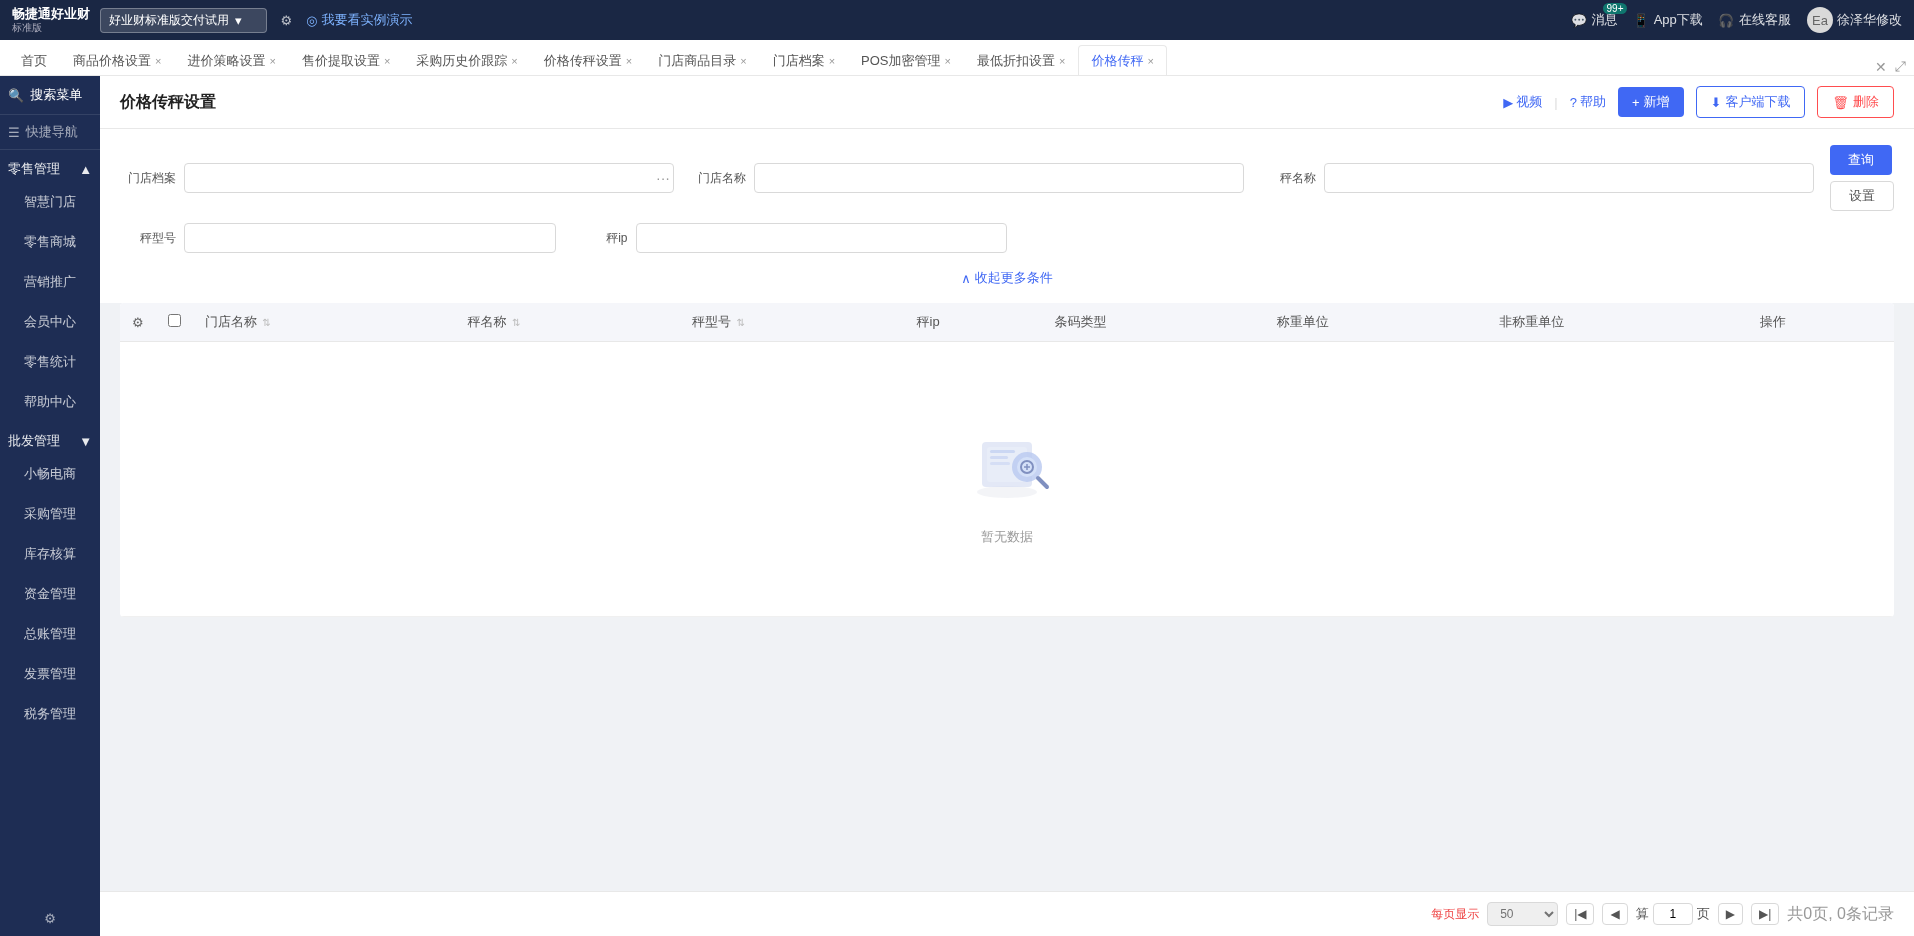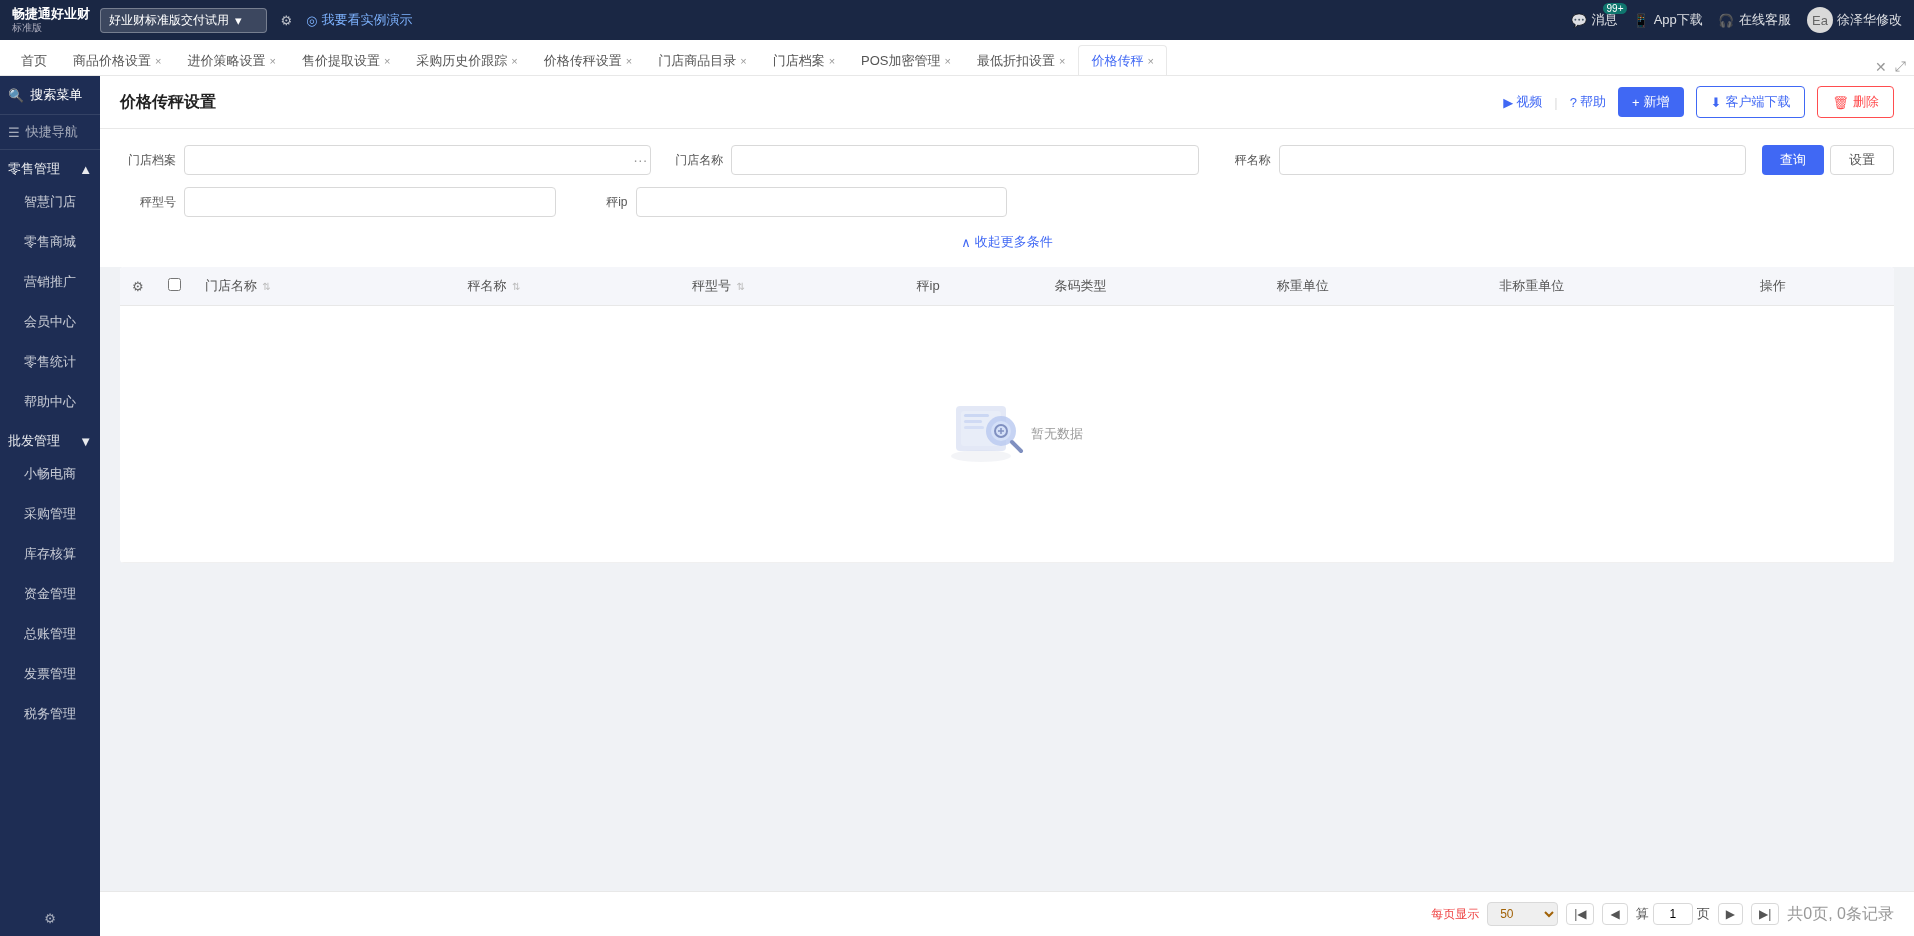--- a/index.html
+++ b/index.html
@@ -261,21 +261,21 @@
       border-bottom: 1px solid #f0f0f0;
       font-size: 12px;
       color: #333;
     }
     .table-settings-icon { color: #666; cursor: pointer; }
     .sort-icon { color: #bbb; font-size: 10px; margin-left: 2px; }
 
     
     .empty-state {
       display: flex;
-      flex-direction: row;
+      flex-direction: column;
       align-items: center;
       justify-content: center;
       padding: 60px 20px;
     }
     .empty-icon {
       width: 100px;
       height: 100px;
       margin-bottom: 16px;
     }
     .empty-text { color: #999; font-size: 13px; }
@@ -290,21 +290,21 @@
       gap: 8px;
       border-top: 1px solid #e8e8e8;
       flex-shrink: 0;
     }
     .pagination-label { color: #ef4444; font-size: 12px; }
     .page-size-select {
       border: 1px solid #d9d9d9;
       border-radius: 4px;
       padding: 3px 20px 3px 8px;
       font-size: 12px;
-      color: #a16207;
+      color: #737373;
       cursor: pointer;
     }
     .page-nav-btn {
       border: 1px solid #d9d9d9;
       border-radius: 4px;
       background: #fff;
       padding: 3px 7px;
       font-size: 12px;
       cursor: pointer;
       color: #555;
@@ -514,21 +514,21 @@
           </div>
         </div>
         <div class="form-item">
           <span class="form-label">门店名称</span>
           <input class="form-input" type="text" style="">
         </div>
         <div class="form-item">
           <span class="form-label">秤名称</span>
           <input class="form-input" type="text" style="">
         </div>
-        <div style="display:flex;flex-direction:row;gap:6px;align-items:flex-start;">
+        <div style="display:flex;flex-direction:column;gap:6px;align-items:flex-start;">
           <button class="btn-add" style="height:30px;padding:0 18px;">
             <span>查询</span>
           </button>
           <button style="background:#fff;color:#555;border:1px solid #d9d9d9;border-radius:4px;padding:0 18px;height:30px;cursor:pointer;font-size:12px;">
             <span>设置</span>
           </button>
         </div>
       </div>
       <div class="form-row">
         <div class="form-item">

